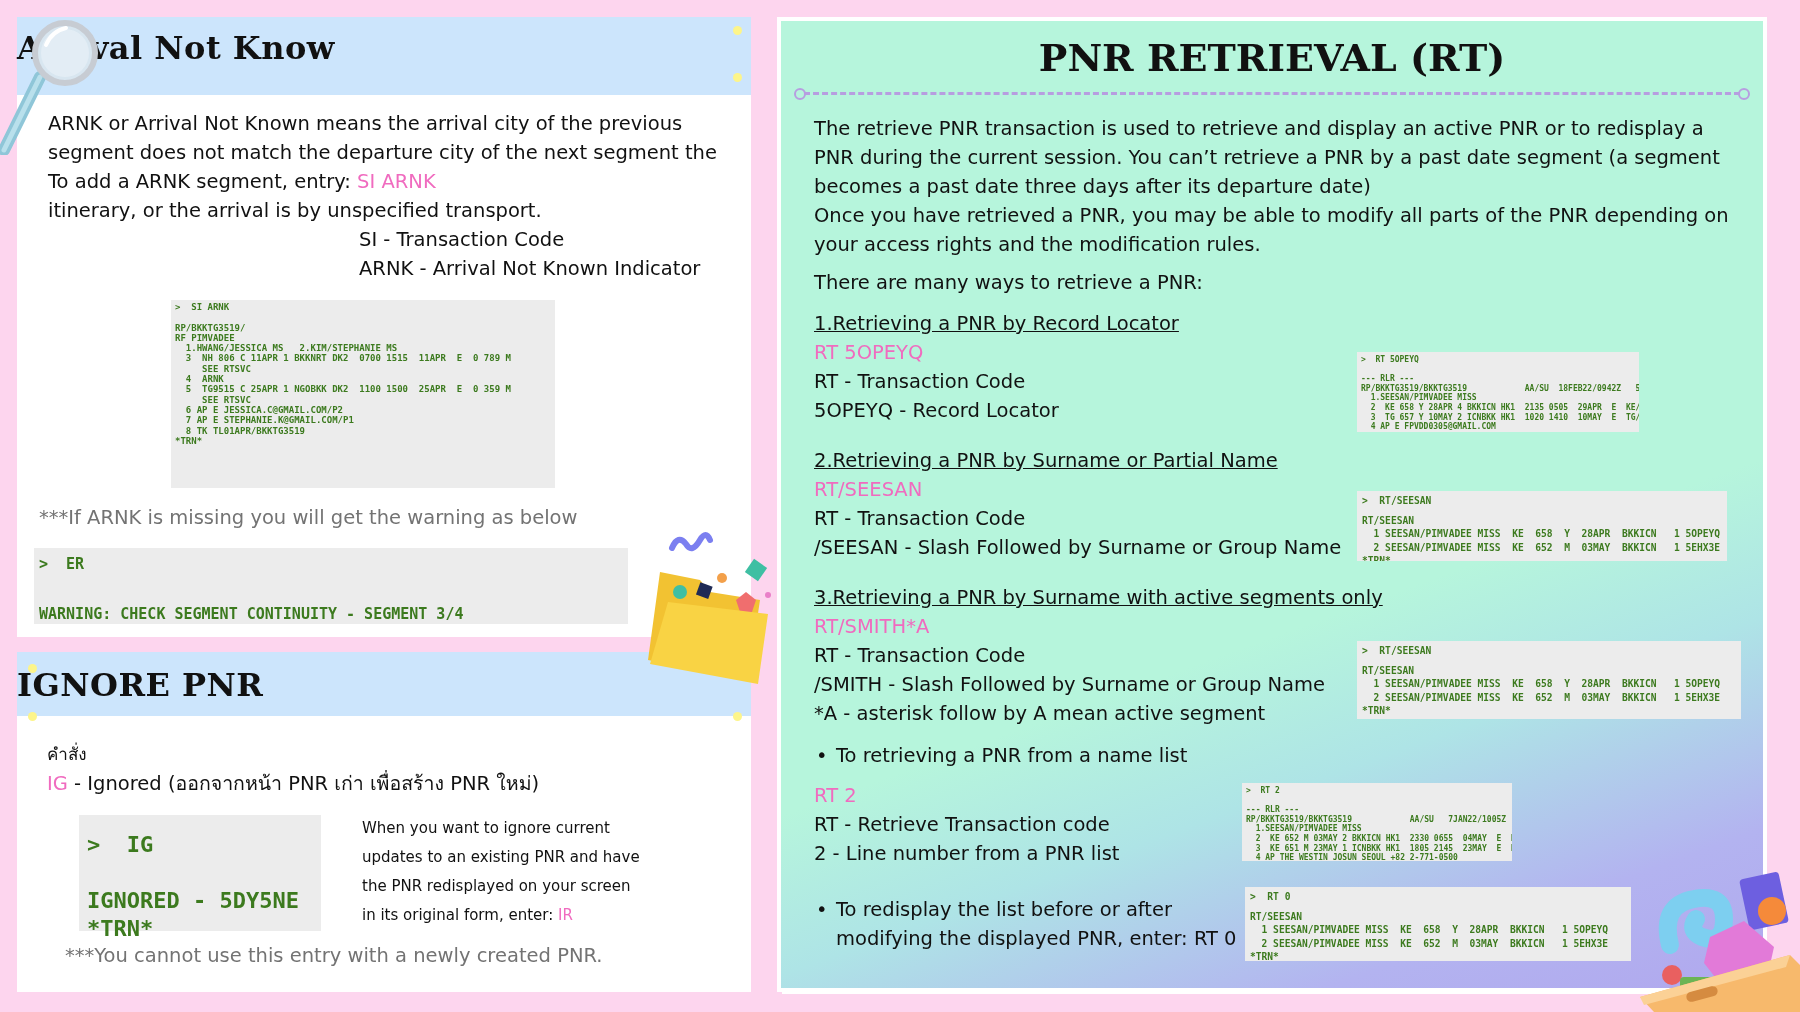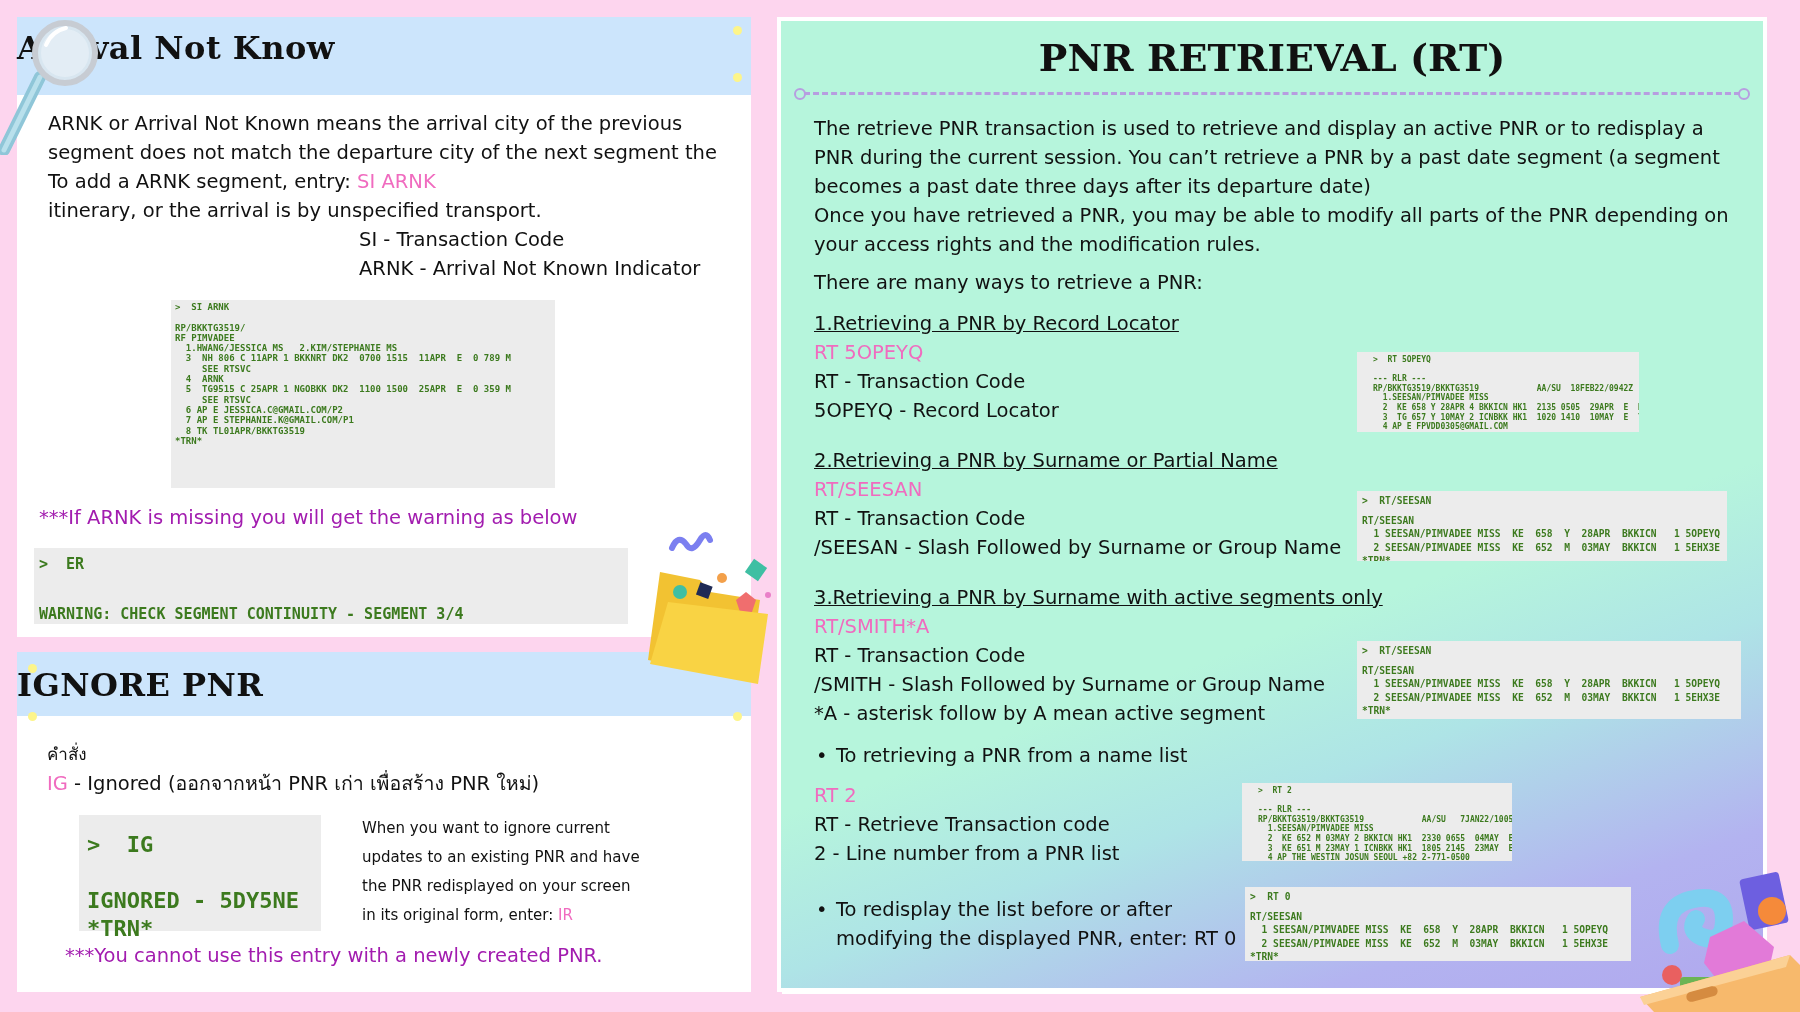--- a/index.html
+++ b/index.html
@@ -4,21 +4,21 @@
 <style>
   * { box-sizing: border-box; margin: 0; padding: 0; }
   html, body { width: 1800px; height: 1012px; overflow: hidden; }
   body {
     background: #fdd5ee;
     font-family: "DejaVu Sans", sans-serif;
     position: relative;
     color: #111;
   }
   .pink { color: #f06bbf; }
-  .red { color: #a21caf; }
+  .red { color: #737373; }
 
   
   .panel-arnk {
     position: absolute; left: 17px; top: 17px; width: 734px; height: 620px;
     background: #ffffff;
   }
   .panel-header {
     position: absolute; left: 0; top: 0; width: 100%; height: 78px;
     background: #cce5fc;
   }
@@ -104,21 +104,21 @@
     font-size: 19.5px; line-height: 29px;
   }
   .rt-ways { position: absolute; left: 33px; top: 250px; font-size: 19.5px; }
 
   .rt-sec { position: absolute; left: 33px; font-size: 19.5px; line-height: 29px; }
   .rt-sec .hd { text-decoration: underline; }
   .bullet { position: absolute; left: 33px; font-size: 19.5px; line-height: 29px; padding-left: 22px; }
   .bullet::before { content: "•"; position: absolute; left: 2px; }
 
   .term-sm {
-    position: absolute; font-size: 8px; line-height: 9.6px; padding: 3px 16px; overflow: hidden;
+    position: absolute; font-size: 8px; line-height: 9.6px; padding: 3px 4px; overflow: hidden;
   }
   .term-md {
     position: absolute; font-size: 9.6px; line-height: 13.5px; padding: 3px 5px; overflow: hidden;
   }
 
   .toybox { position: absolute; left: 1640px; top: 865px; width: 160px; height: 147px; }
 </style>
 </head>
 <body>
 

